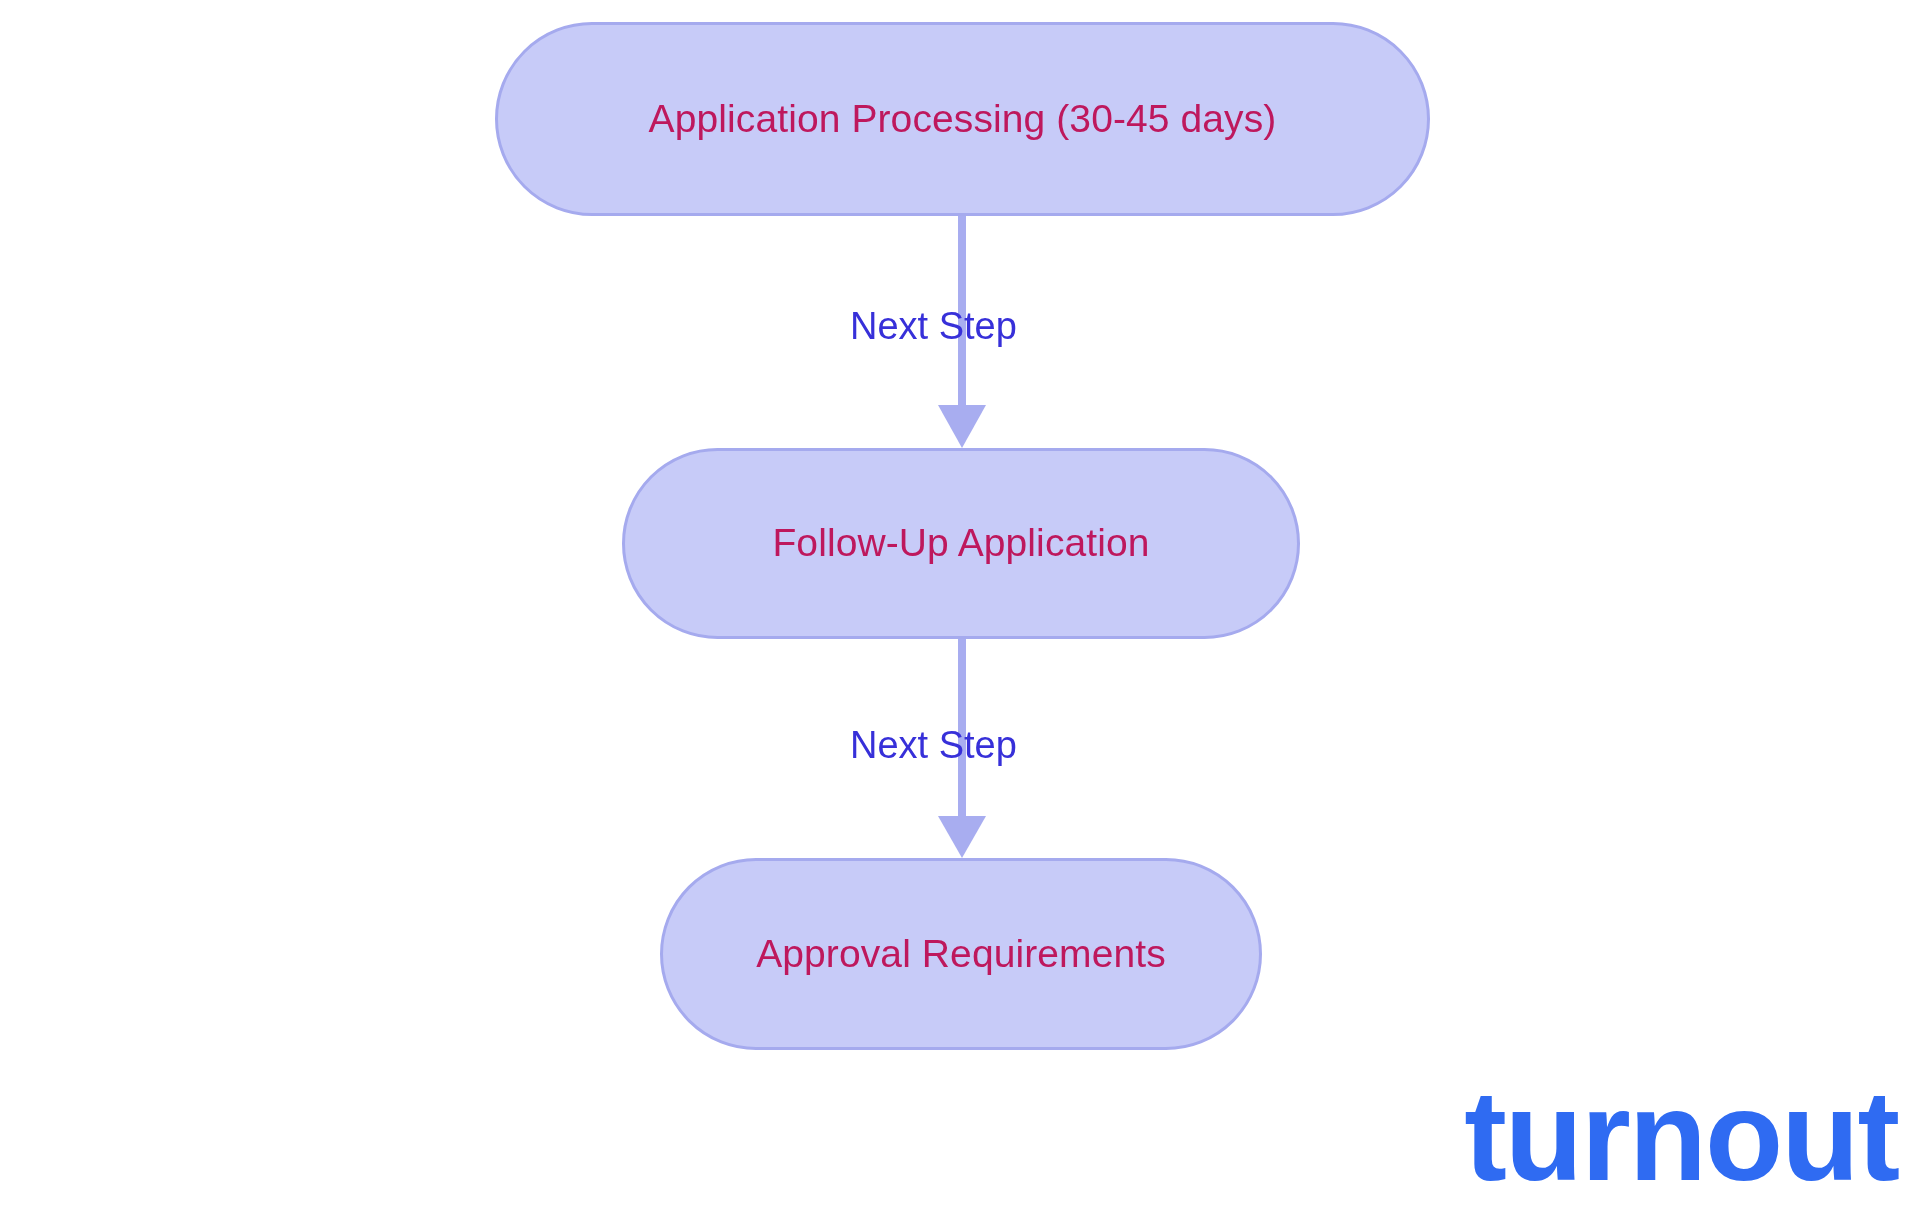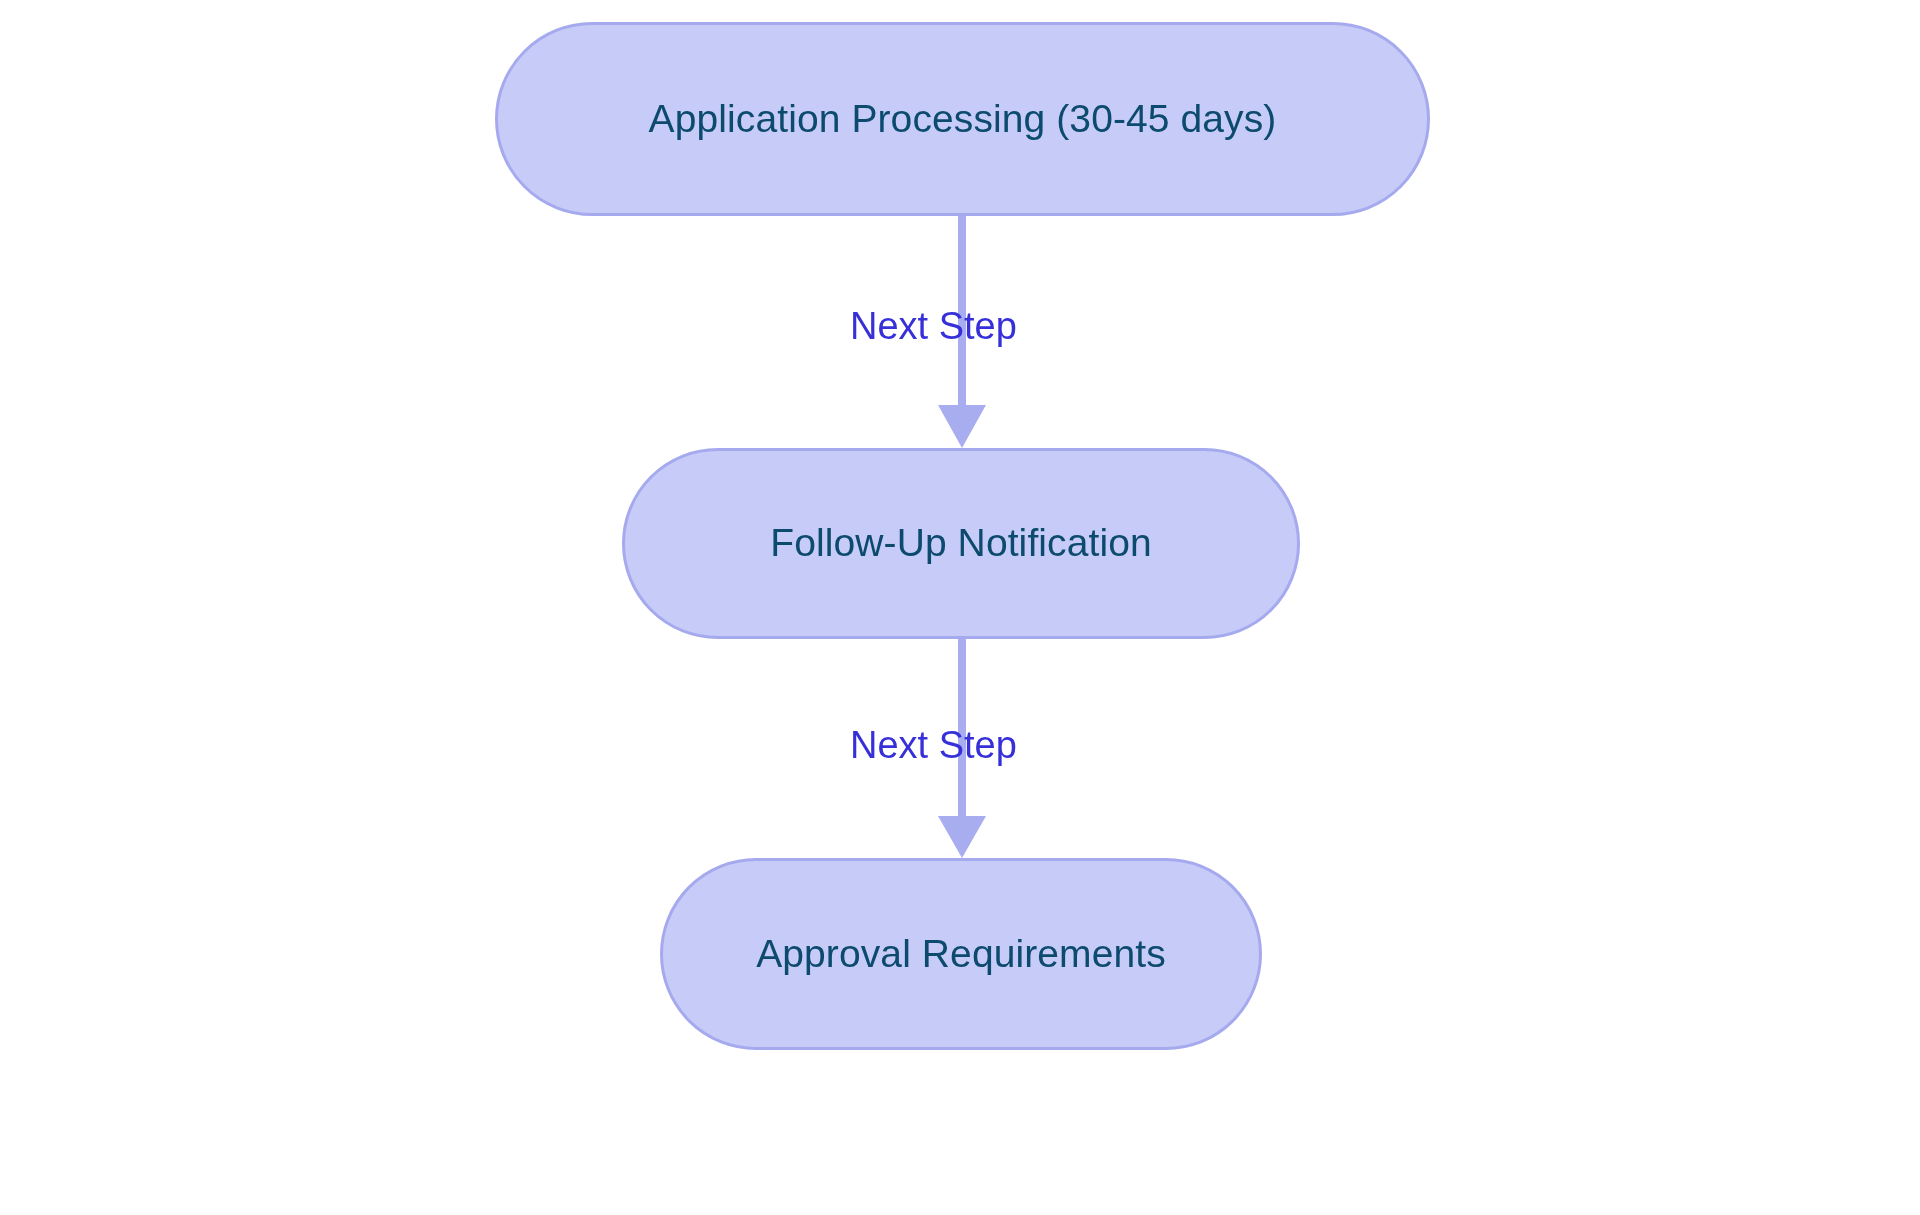--- a/index.html
+++ b/index.html
@@ -31,21 +31,21 @@
     box-sizing: border-box;
     background: #c7cbf8;
     border: 3px solid #a5aaee;
     border-radius: 999px;
     display: flex;
     align-items: center;
     justify-content: center;
     z-index: 3;
   }
   .node-label {
-    color: #0c4a6e;
+    color: #be185d;
     font-size: 39px;
     font-weight: 400;
     letter-spacing: 0.1px;
     line-height: 1.1;
     white-space: nowrap;
     text-align: center;
     font-family: "Liberation Sans", "DejaVu Sans", sans-serif;
   }
 
   #node-1 { left: 495px;  top: 22px;   width: 935px; height: 194px; }
@@ -114,21 +114,24 @@
 
   <div class="edge-label" id="edge-label-1">Next Step</div>
 
   <div class="edge-label" id="edge-label-2">Next Step</div>
 
   <div class="node" id="node-1">
     <span class="node-label">Application Processing (30-45 days)</span>
   </div>
 
   <div class="node" id="node-2">
-    <span class="node-label">Follow-Up Notification</span>
+    <span class="node-label">Follow-Up Application</span>
   </div>
 
   <div class="node" id="node-3">
     <span class="node-label">Approval Requirements</span>
   </div>
 
+  <div id="brand-logo">
+    <span id="brand-wordmark">turnout</span>
+  </div>
 
 </div>
 
 </body></html>

